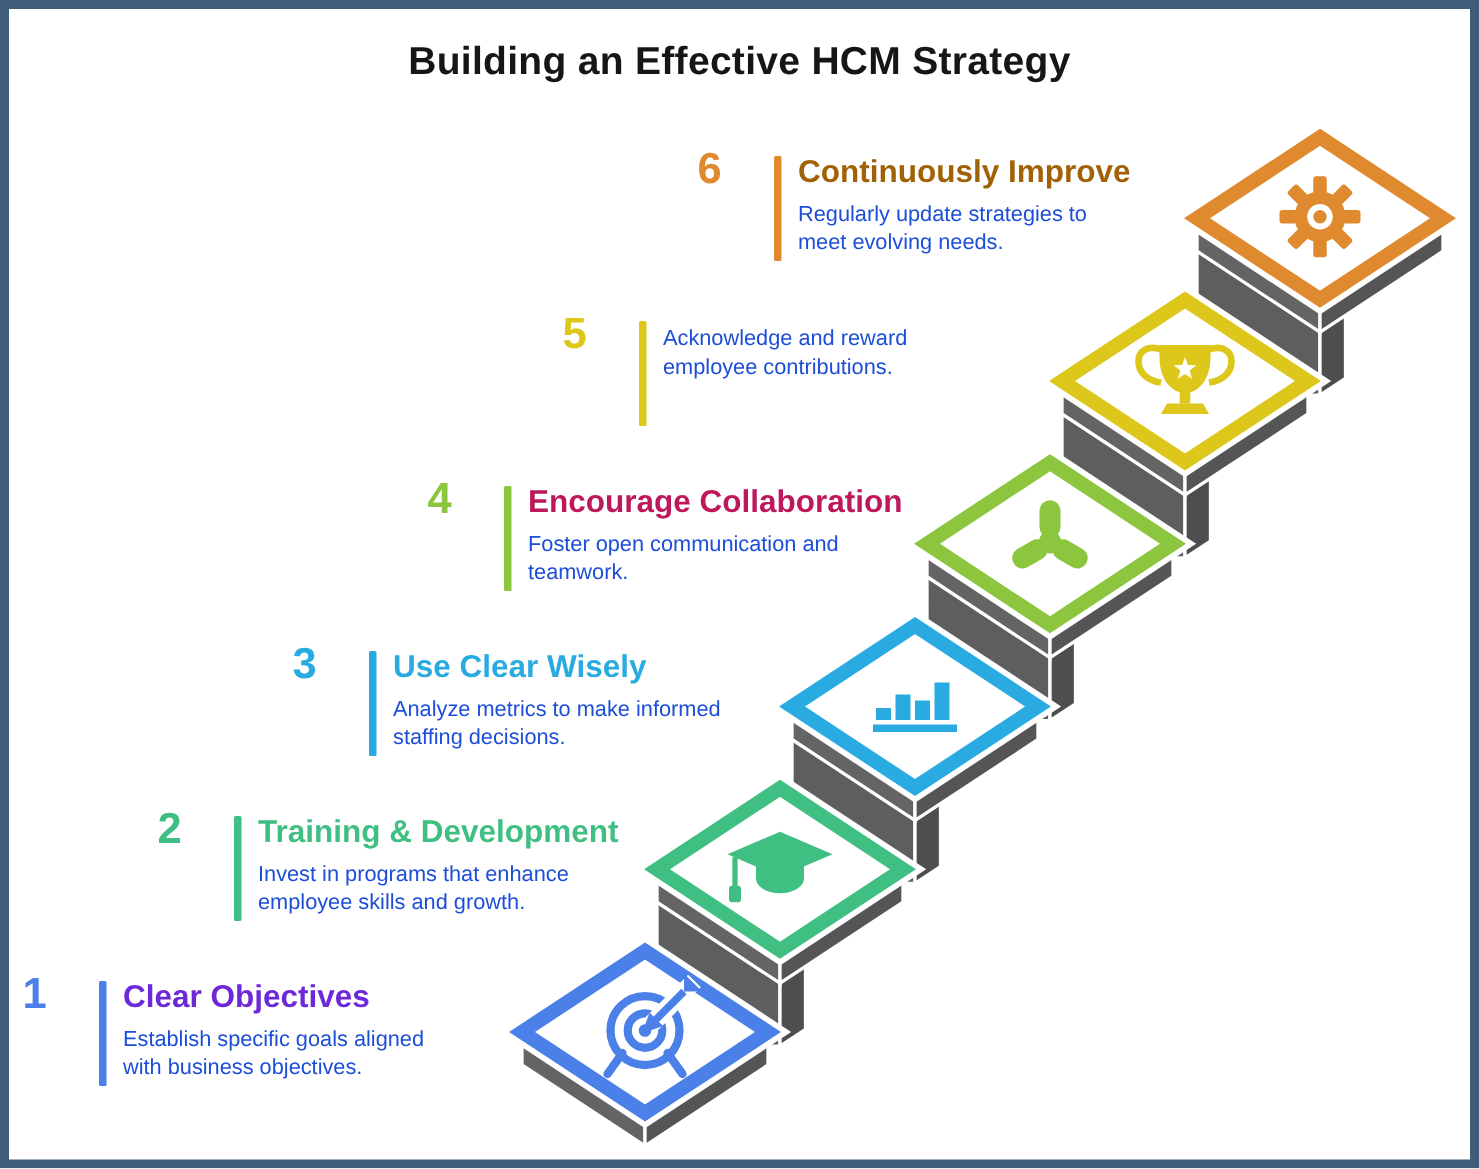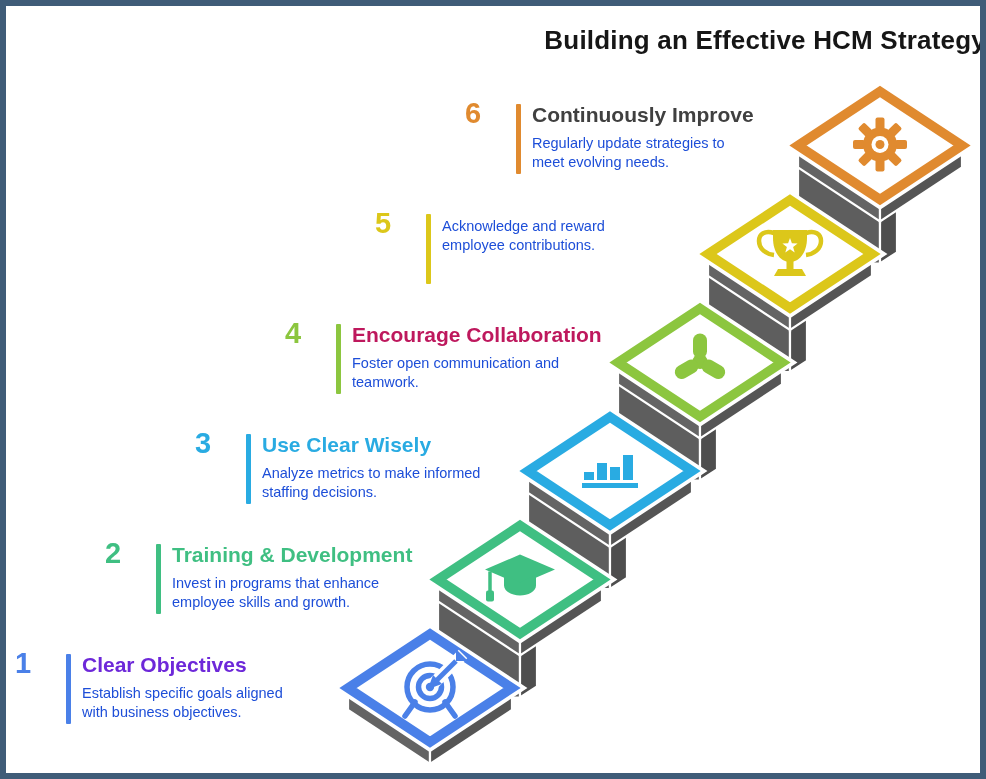--- a/index.html
+++ b/index.html
@@ -1,21 +1,21 @@
 <!DOCTYPE html>
 <html><head>
 <meta charset="utf-8">
 <style>
   html,body{margin:0;padding:0;background:#fff;}
   .stage{
     position:relative;width:986px;height:779px;background:#fff;overflow:hidden;
     font-family:"Liberation Sans","DejaVu Sans",sans-serif;
   }
   .page-title{
-    position:absolute;top:25px;left:0;width:100%;margin:0;text-align:right;
+    position:absolute;top:25px;left:0;width:100%;margin:0;text-align:center;
     font-size:26px;font-weight:600;color:#161616;letter-spacing:.2px;
   }
   #stairs{position:absolute;left:0;top:0;}
   .frame{position:absolute;inset:0;border:6px solid #3F5C78;pointer-events:none;}
   .step-block{position:absolute;width:330px;height:80px;}
   .step-number{
     position:absolute;left:1px;top:-4px;font-size:29px;font-weight:bold;line-height:32px;
   }
   .step-bar{position:absolute;left:52px;top:3px;width:5px;height:70px;border-radius:1px;}
   .step-text{position:absolute;left:68px;top:0;}
@@ -182,20 +182,20 @@
     <div class="step-text">
       <div class="step-desc">Acknowledge and reward
 employee contributions.</div>
     </div>
   </div>
 
   <div class="step-block" style="left: 464px; top: 101px;">
     <div class="step-number" style="color: rgb(224, 138, 47);">6</div>
     <div class="step-bar" style="background: rgb(224, 138, 47);"></div>
     <div class="step-text">
-      <div class="step-title" style="color: #404040;">Continuously Improve</div>
+      <div class="step-title" style="color: #a16207;">Continuously Improve</div>
       <div class="step-desc">Regularly update strategies to
 meet evolving needs.</div>
     </div>
   </div>
 
   <div class="frame" style="border-color: rgb(63, 92, 120);"></div>
 </div>
 
 </body></html>

